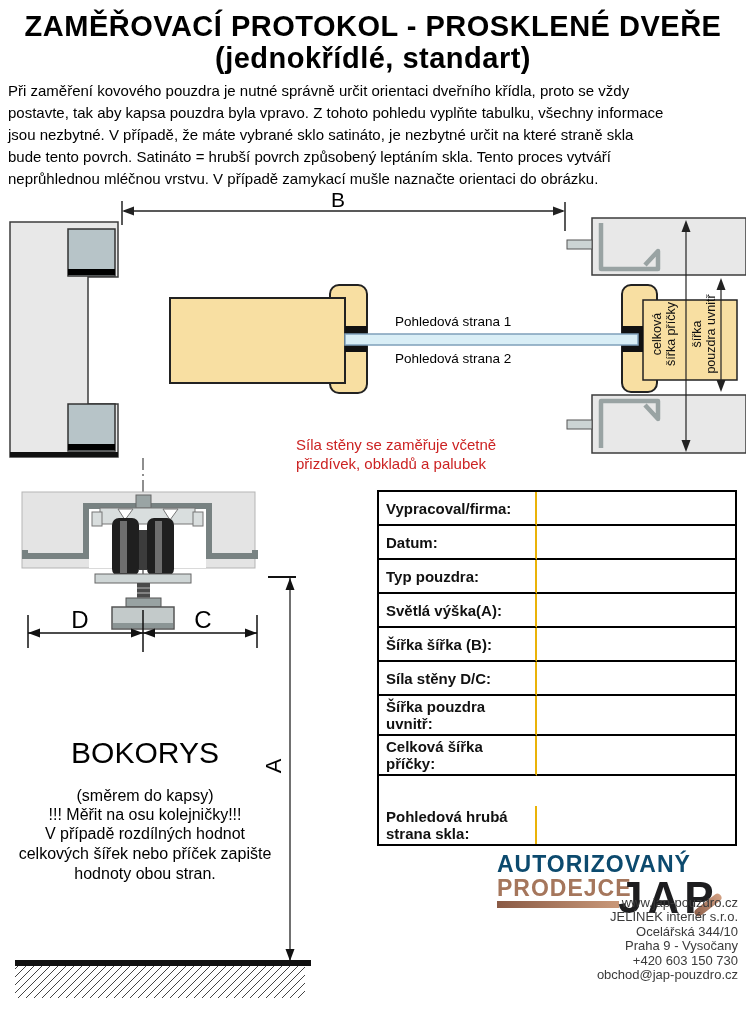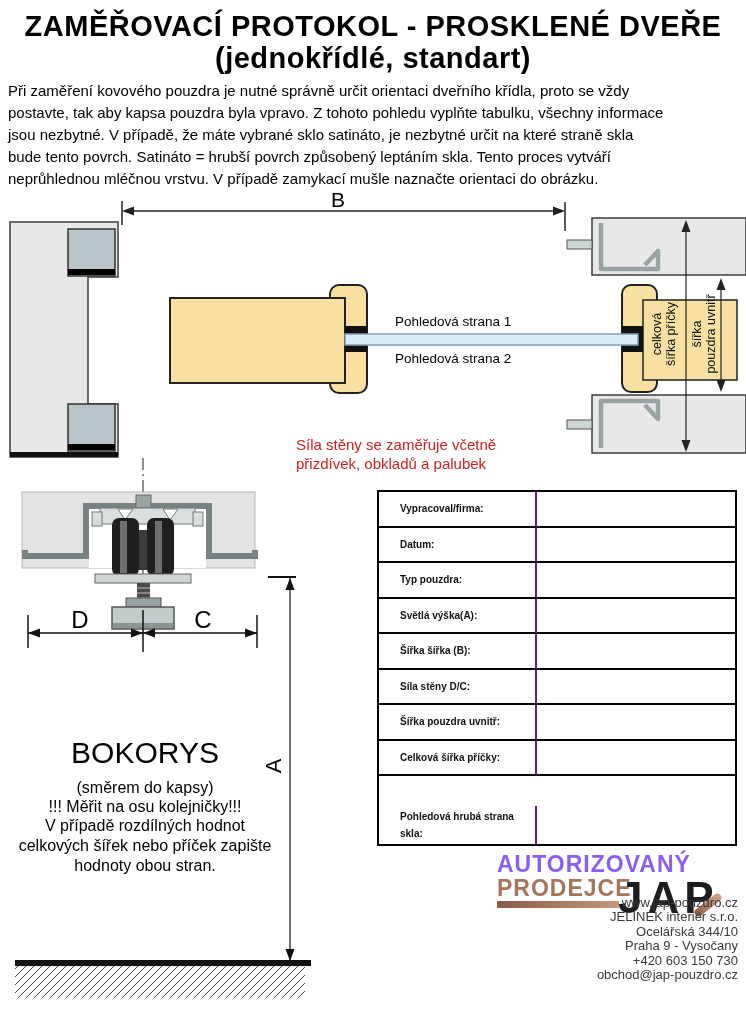--- a/index.html
+++ b/index.html
@@ -18,36 +18,36 @@
   
   .intro { top:80px; left:8px; width:736px; font-size:15px; line-height:22px; color:#000; }
   .intro div { white-space:nowrap; }
 
   
   .rednote { top:416px; left:296px; font-size:15px; line-height:18.5px; color:#cc2222;margin-top:20px; }
 
   
   .bok { top:736px; left:13px; width:264px; text-align:center; color:#000; }
   .bok .t1 { font-size:30px; line-height:34px; font-weight:normal; }
-  .bok .t2 { font-size:16px; line-height:19px; margin-top:8px; }
+  .bok .t2 { font-size:16px; line-height:19px; margin-top:16px; }
   .bok .t3 { font-size:16px; line-height:19px; }
   .bok .note { margin-top:0; font-size:16px; line-height:20px; }
 
   
   .ftable { top:490px; left:377px; width:360px; height:356px;
             display:grid; grid-template-columns:158px 1fr; grid-auto-rows:1fr;
             border:2px solid #000; background:#fff; }
-  .ftable .lbl { border-right:2px solid #701a75; border-bottom:2px solid #000;
-                 font-weight:bold; font-size:10px; line-height:17px;
-                 display:flex; align-items:center; padding:2px 4px 2px 21px; }
+  .ftable .lbl { border-right:2px solid #eab308; border-bottom:2px solid #000;
+                 font-weight:bold; font-size:15px; line-height:17px;
+                 display:flex; align-items:center; padding:2px 4px 2px 7px; }
   .ftable .val { border-bottom:2px solid #000; }
   .ftable .lbl.last, .ftable .val.last { border-bottom:none;margin-top:30px; }
 
   
-  .auth1 { top:851px; left:497px; font-size:23px; font-weight:bold; letter-spacing:1px; color:#8b5cf6; }
+  .auth1 { top:851px; left:497px; font-size:23px; font-weight:bold; letter-spacing:1px; color:#0c4a6e; }
   .auth2 { top:875px; left:497px; font-size:23px; font-weight:bold; letter-spacing:1px; color:#a5765c; }
   .authbar { top:901px; left:497px; width:122px; height:7px;
              background:linear-gradient(90deg,#8a5a45,#c99879); }
   .jap { top:868px; left:618px; width:128px; font-size:44px; font-weight:bold;
          letter-spacing:5px; color:#1d1d1f; text-align:left; line-height:60px; }
   .japswoosh { top:901px; left:692px; width:32px; height:8px; border-radius:4px;
                background:linear-gradient(90deg,#8f5f49,#d3a184);
                transform:rotate(-38deg); }
   .contact { top:896px; left:440px; width:298px; text-align:right;
              font-size:13px; line-height:14.4px; color:#3a3a3a; }

